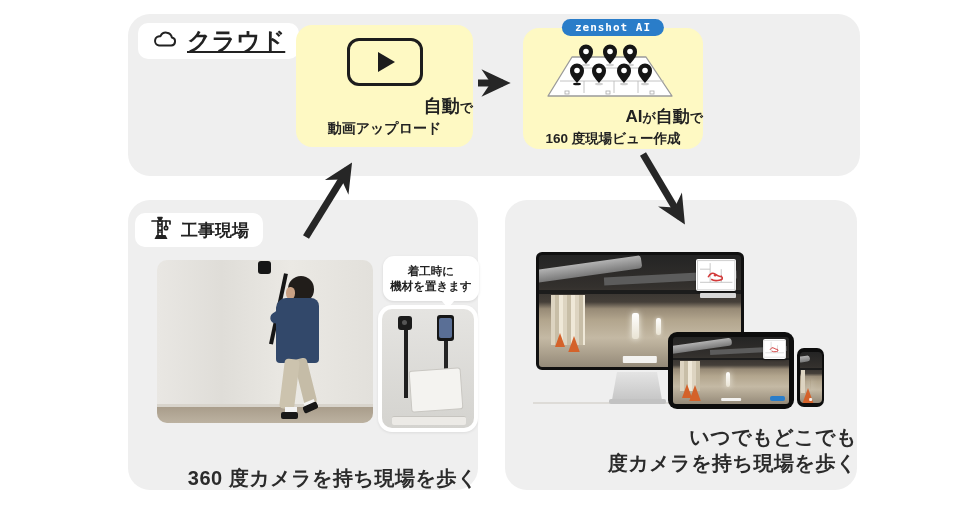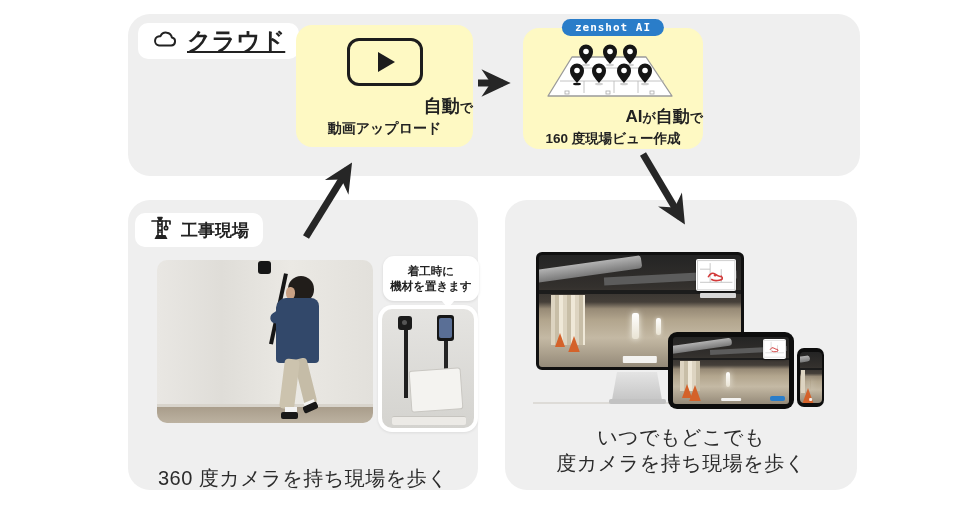--- a/index.html
+++ b/index.html
@@ -78,21 +78,21 @@
   .eq-base   { position:absolute; left:10px; bottom:3px; width:74px; height:9px; background:#eceae6;
                border-top:1px solid #c6c4bf; border-radius:2px; }
 
   .callout { position:absolute; left:255px; top:56px; width:96px; height:45px; background:#fff;
              border-radius:11px; box-shadow:0 1px 3px rgba(0,0,0,.10);
              display:flex; flex-direction:column; align-items:center; justify-content:center;
              font-size:11.5px; font-weight:700; line-height:15px; color:#222; text-align:center; z-index:3; }
   .callout-tail { position:absolute; left:60%; bottom:-7px; width:0; height:0;
                   border-left:7px solid transparent; border-right:7px solid transparent; border-top:8px solid #fff; }
 
-  .caption { position:absolute; left:0; width:100%; text-align:center; font-weight:400;
+  .caption { position:absolute; left:0; width:100%; text-align:right; font-weight:700;
              font-size:20px; color:#2b2b2b; letter-spacing:.5px; }
   .panel.left  .caption { top:245px;margin-top:20px; }
   .panel.right .caption { top:224px; line-height:26px; }
 
   
   .desk-line { position:absolute; left:28px; top:202px; width:142px; height:2px; background:#dddbd7; }
   .monitor { position:absolute; left:31px; top:52px; width:208px; height:118px; border:3px solid #101010;
              border-radius:6px; background:#000; overflow:hidden; z-index:1; }
   .stand { position:absolute; left:107px; top:172px; width:50px; height:28px;
            background:linear-gradient(180deg,#e4e4e4,#c6c6c6); clip-path:polygon(10% 0,90% 0,100% 100%,0 100%); z-index:1;}

